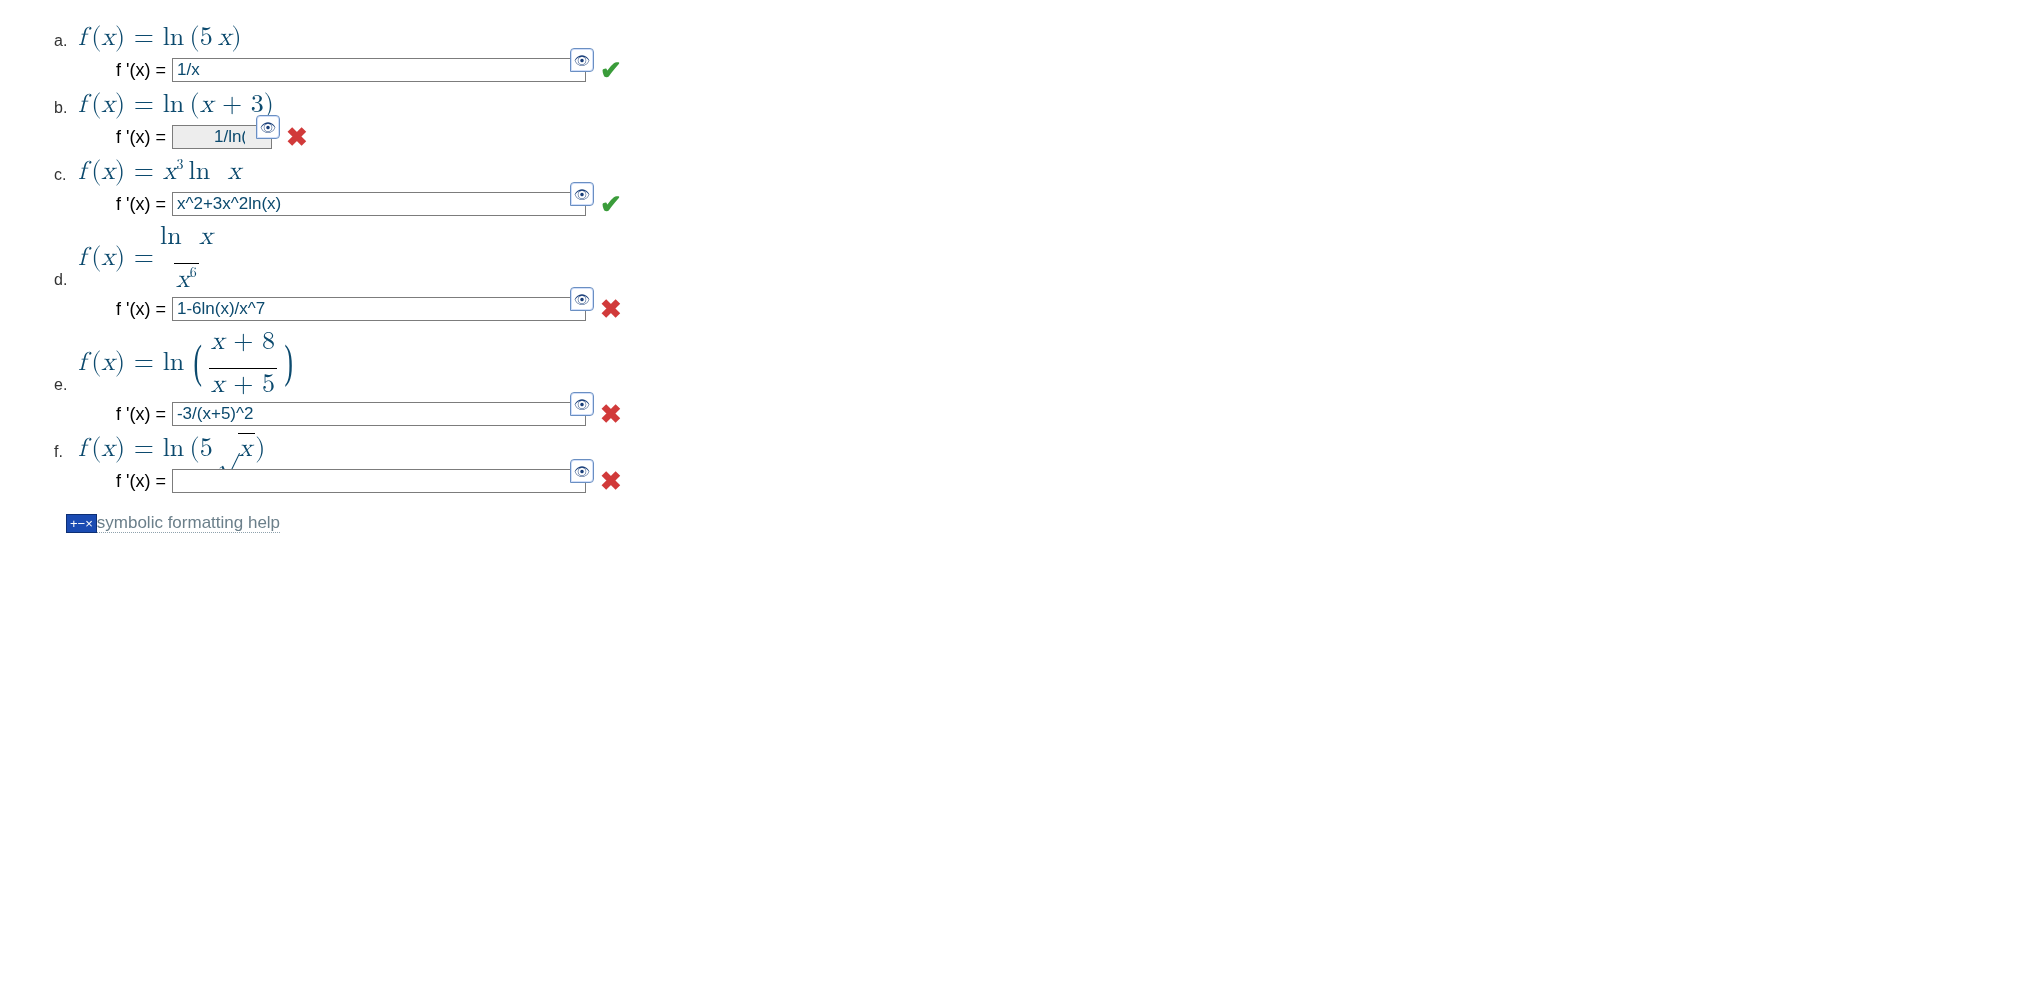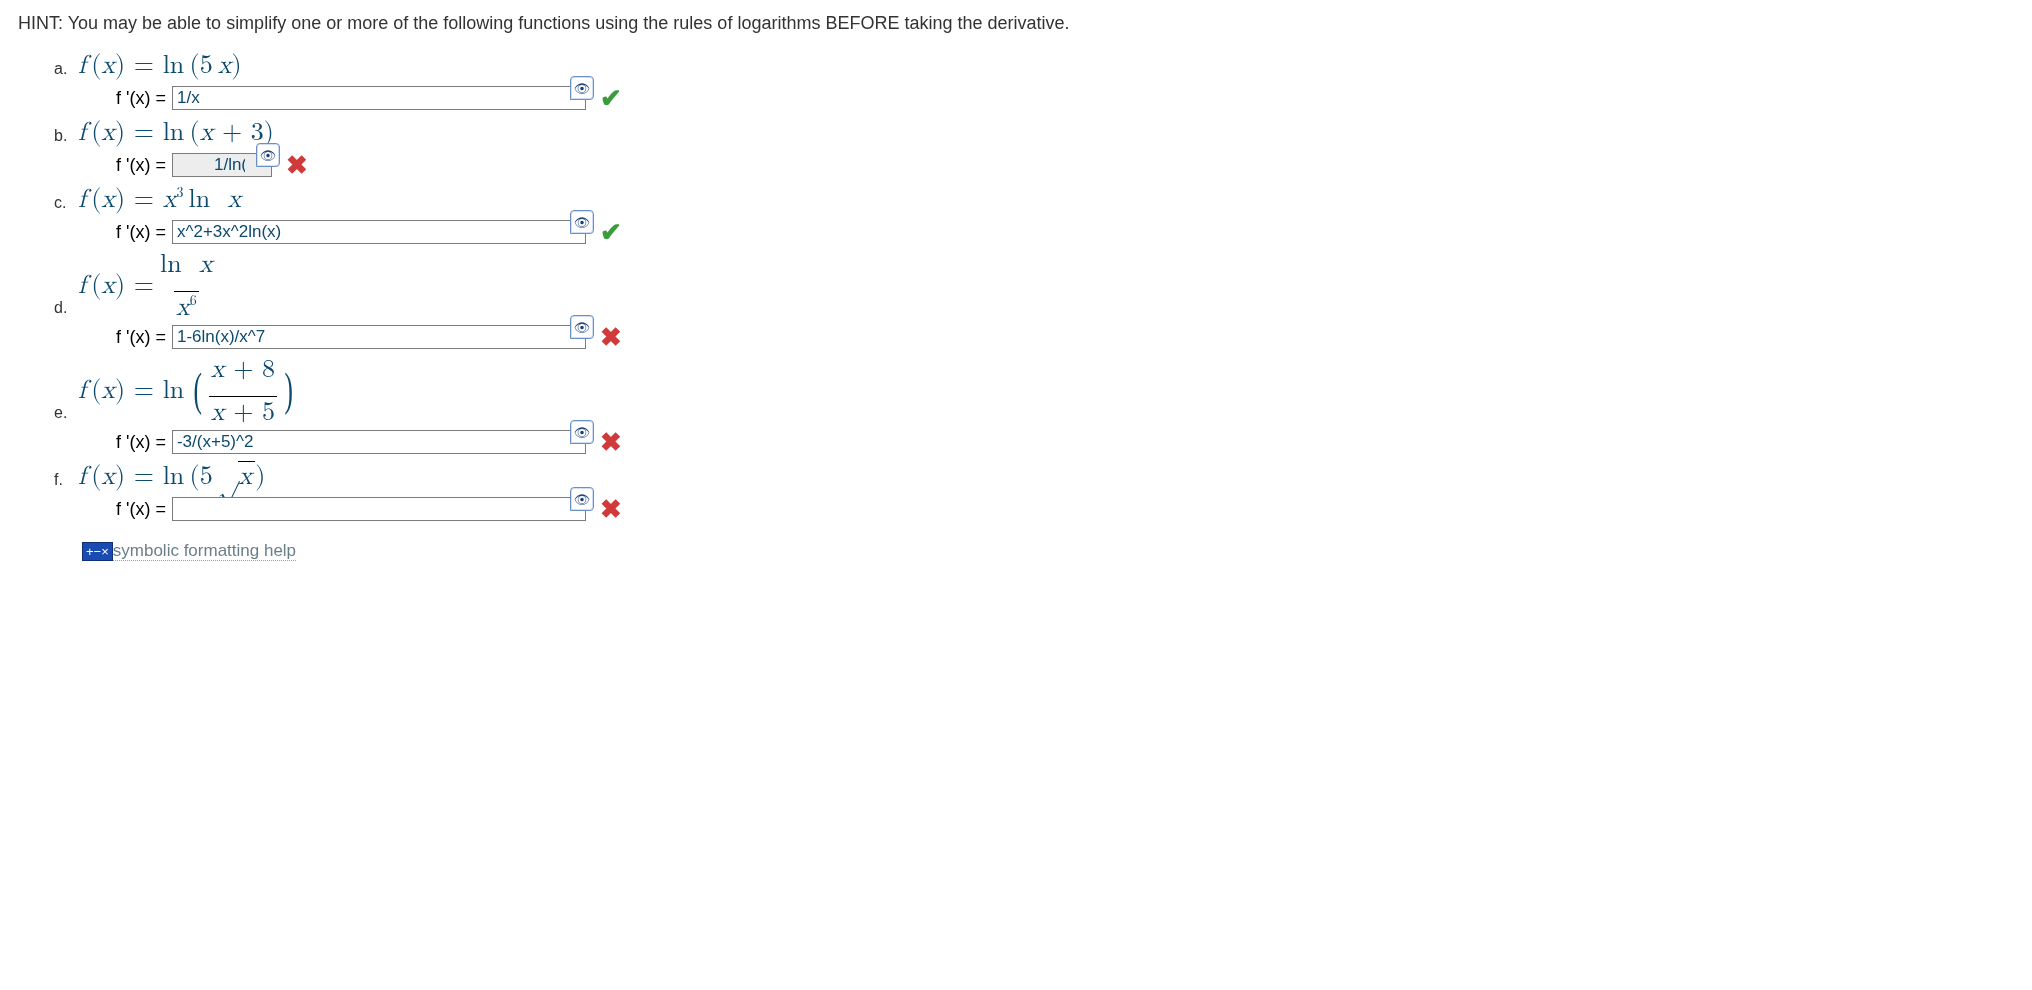--- a/index.html
+++ b/index.html
@@ -122,21 +122,21 @@
   .sqrt .rad { font-size: 26px; line-height: 1; }
   .sqrt .body {
     border-top: 1.2px solid #000;
     padding: 0 3px 0 1px;
     margin-left: -2px;
     line-height: 1.1;
   }
   sup.ex { font-size: 14px; vertical-align: 10px; font-style: normal; }
 
   .symlink {
-    margin: 18px 0 0 16px;
+    margin: 18px 0 0 0;
     padding-left: 48px;
   }
   .symlink .badge {
     display: inline-block;
     background: #1a4bb2;
     color: #fff;
     font-size: 13px;
     padding: 2px 3px;
     border: 1px solid #0d2f74;
     font-family: Verdana, sans-serif;
@@ -149,21 +149,20 @@
     border-bottom: 1px dotted #8fa2ad;
     font-family: Verdana, sans-serif;
     margin-left: 0px;
   }
 
 </style>
 </head>
 <body>
 <div class="page">
 
-<div class="instr">HINT: You may be able to simplify one or more of the following functions using the rules of logarithms BEFORE taking the derivative.</div>
 
 <div class="parts">
 
   <div class="qrow">
     <span class="part-letter">a.</span>
     <span class="math">
       <span class="fi">f</span> (<span class="fi">x</span>) = ln (5 <span class="fi">x</span>)
     </span>
   </div>
   <div class="arow">

